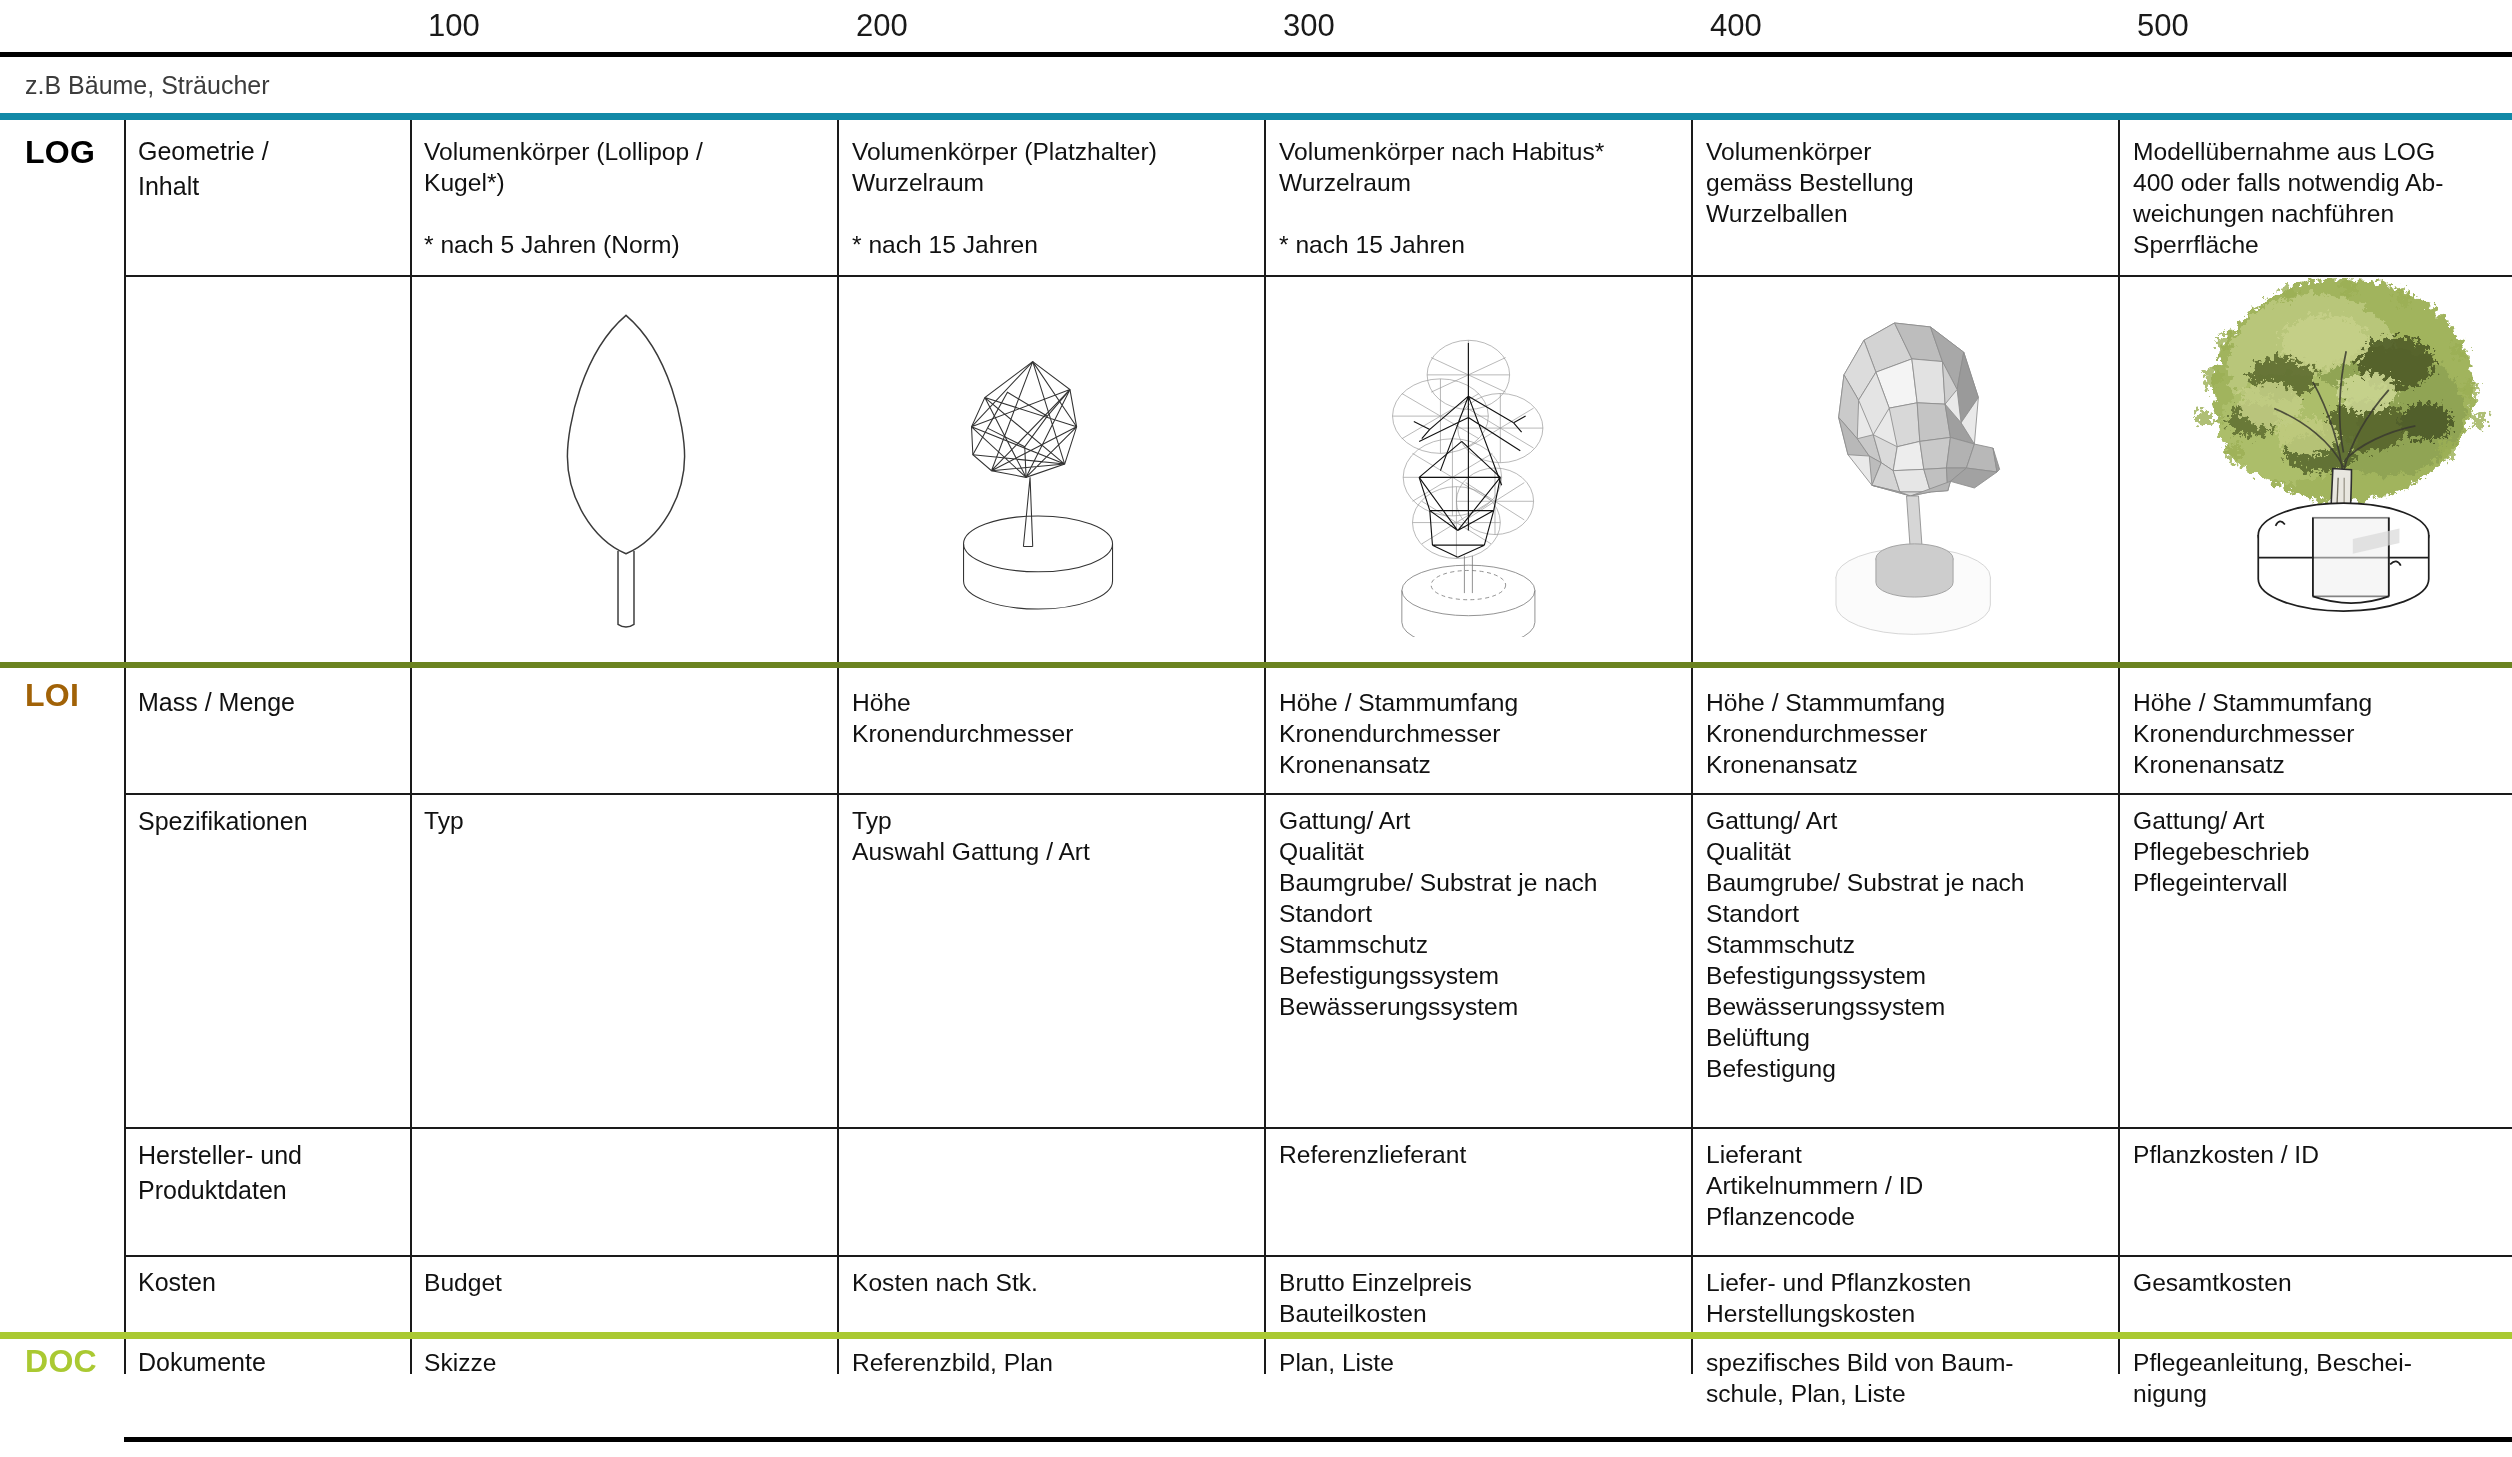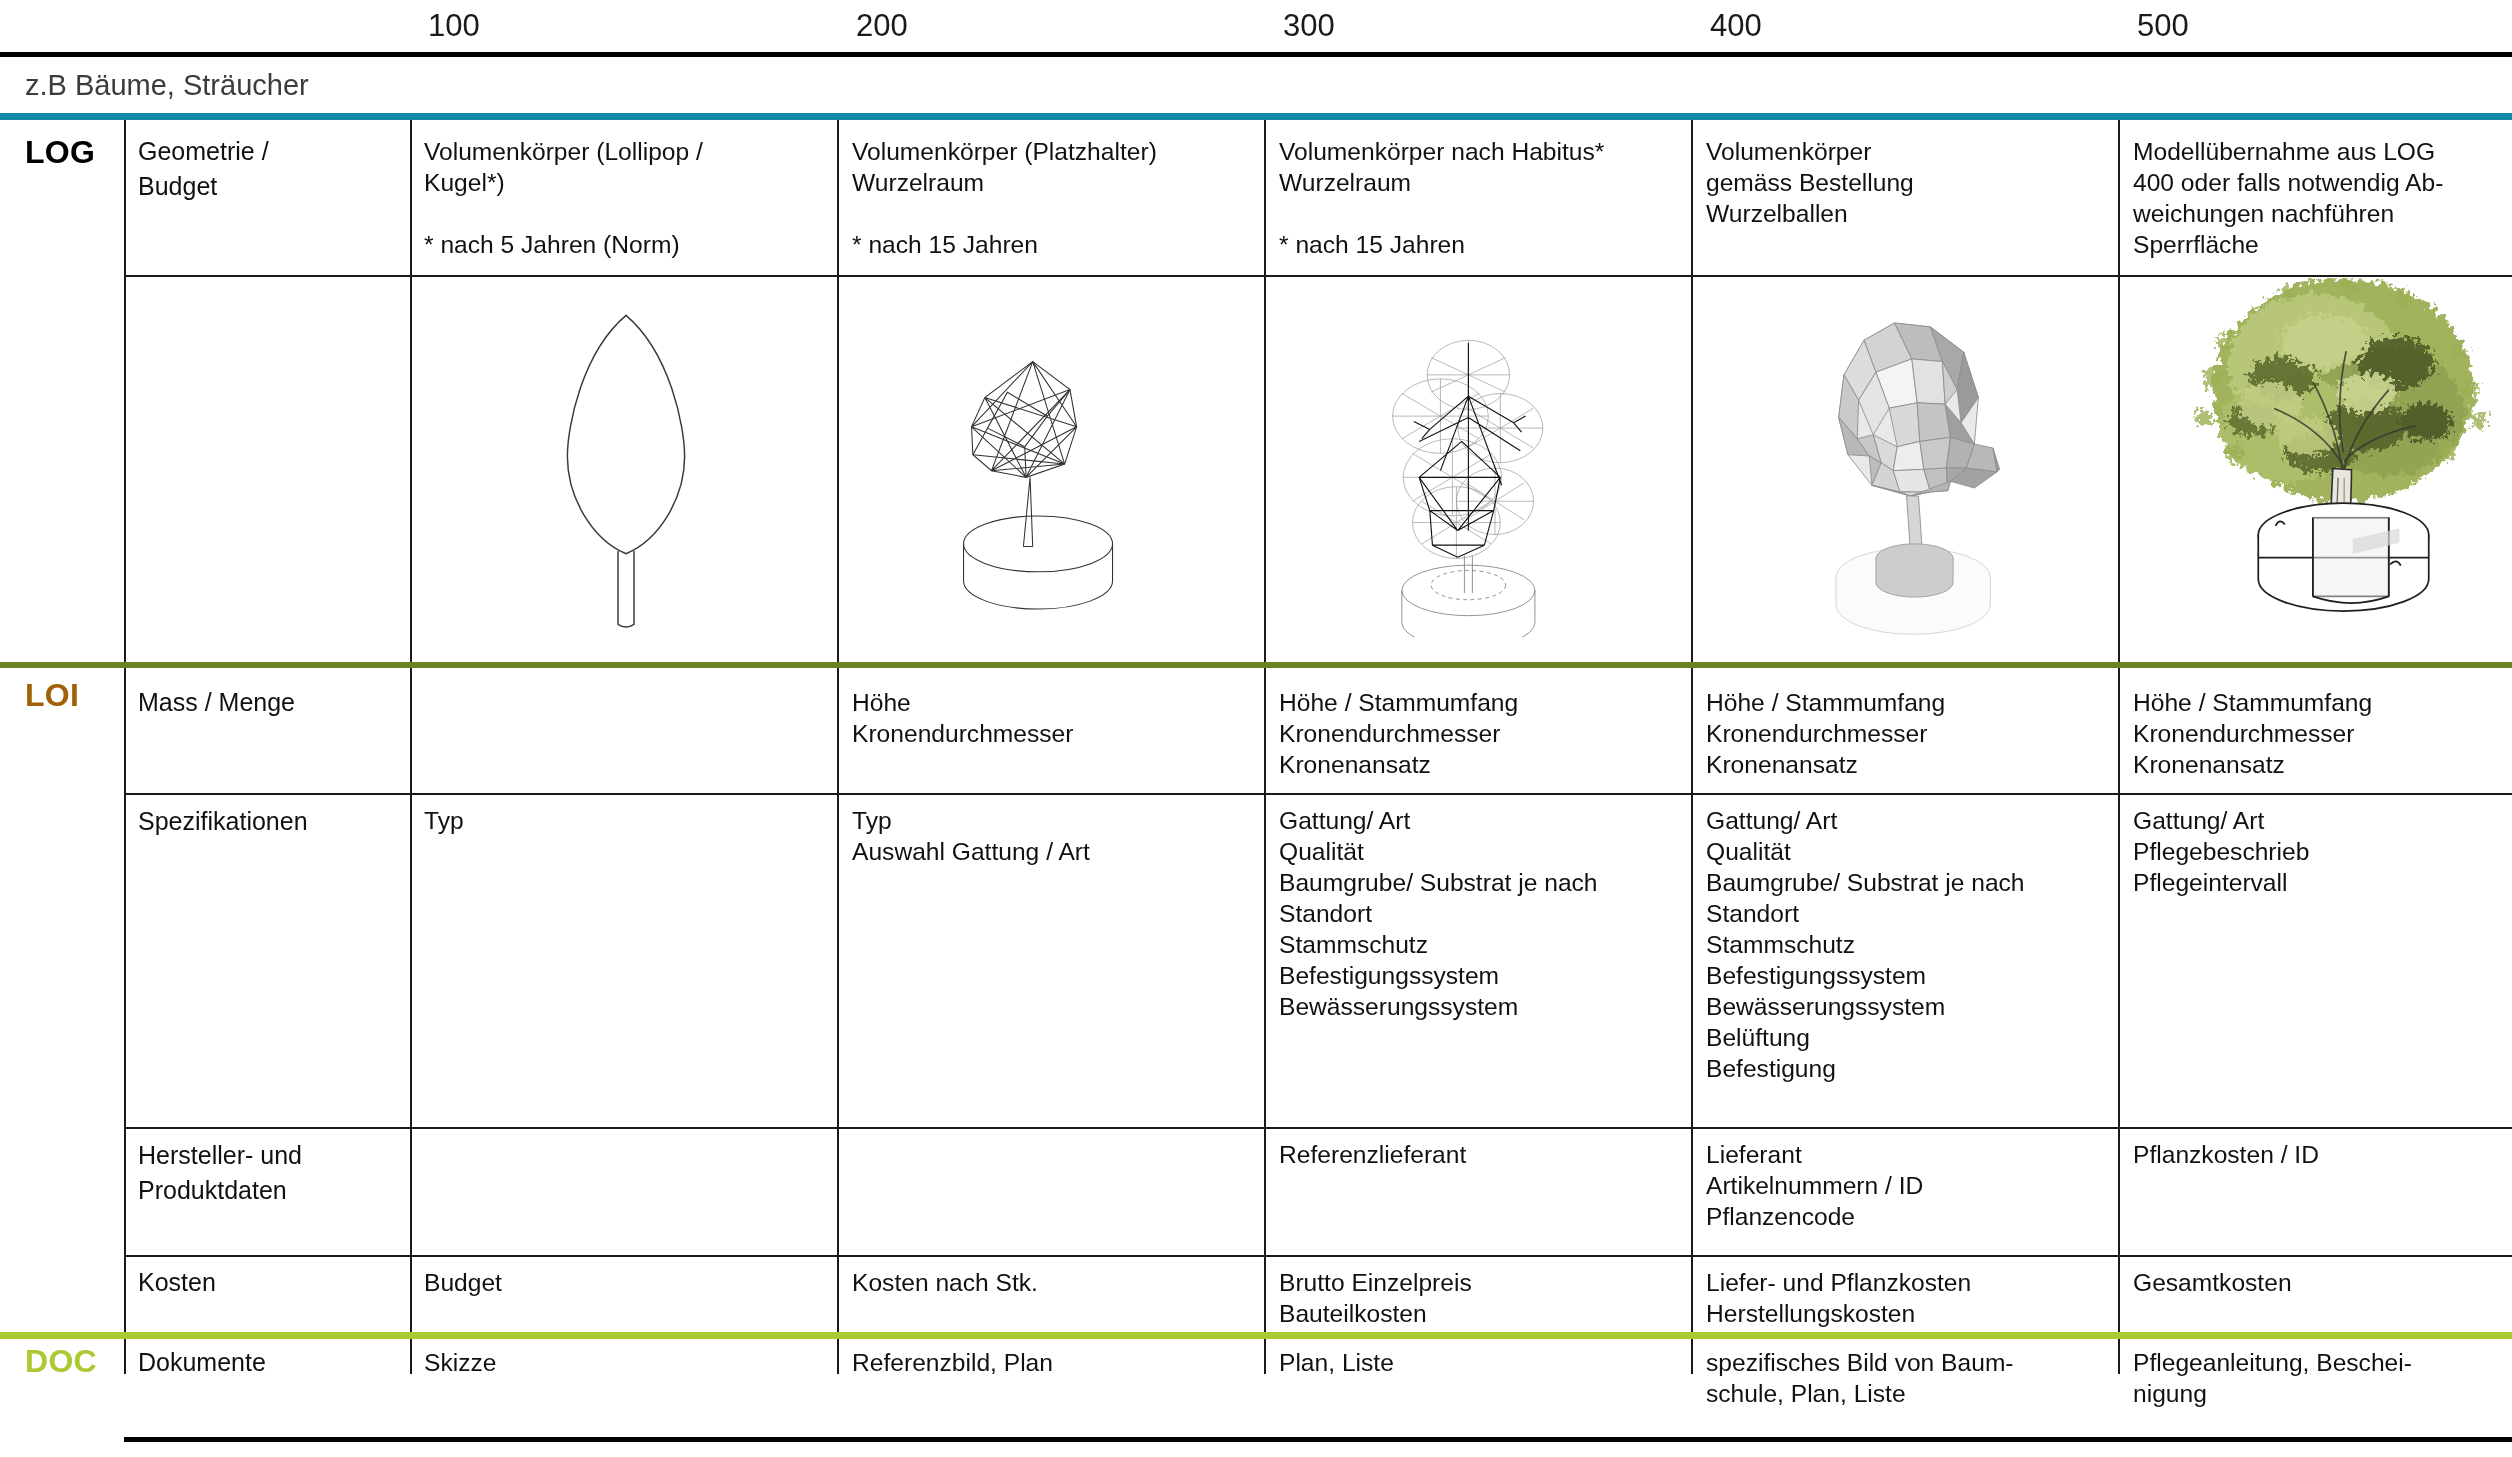--- a/index.html
+++ b/index.html
@@ -44,21 +44,21 @@
   
   .cell{
     position:absolute;
     font-size:24.6px;line-height:31px;
     color:#111;
     white-space:pre-line;
   }
   .cell.row-label{font-size:25px;line-height:35px;}
   .subtitle{
     position:absolute;
-    font-size:29px;line-height:32px;color:#3c3c3c;
+    font-size:25px;line-height:32px;color:#3c3c3c;
   }
 
   
   .illu{position:absolute;}
   .illu svg{display:block;}
 </style>
 </head>
 <body>
 
 <div class="sheet">
@@ -82,21 +82,21 @@
   <div class="vline" style="left:837px;top:120px;height:1254px"></div>
   <div class="vline" style="left:1264px;top:120px;height:1254px"></div>
   <div class="vline" style="left:1691px;top:120px;height:1254px"></div>
   <div class="vline" style="left:2118px;top:120px;height:1254px"></div>
 
   <div class="tag log" style="top:136px">LOG</div>
   <div class="tag loi" style="top:679px">LOI</div>
   <div class="tag doc" style="top:1345px">DOC</div>
 
   <div class="cell row-label" style="left:138px;top:134px;width:259px">Geometrie /
-Budget</div>
+Inhalt</div>
   <div class="cell" style="left:424px;top:136px;width:399px">Volumenkörper (Lollipop /
 Kugel*)
 
 * nach 5 Jahren (Norm)</div>
   <div class="cell" style="left:852px;top:136px;width:399px">Volumenkörper (Platzhalter)
 Wurzelraum
 
 * nach 15 Jahren</div>
   <div class="cell" style="left:1279px;top:136px;width:399px">Volumenkörper nach Habitus*
 Wurzelraum

